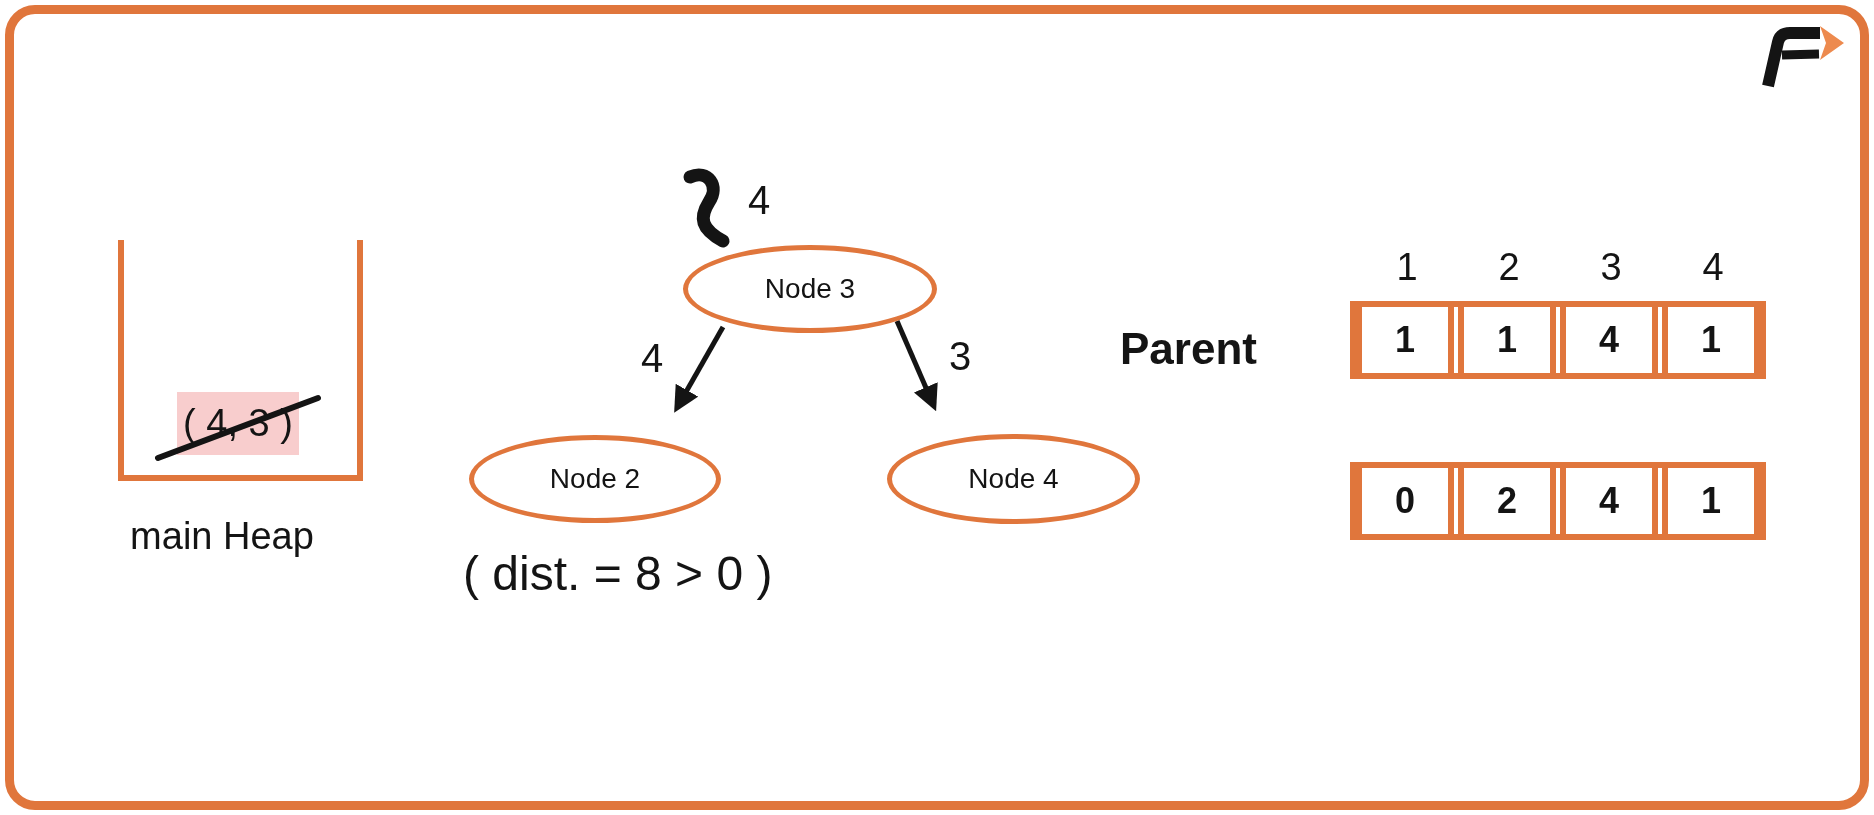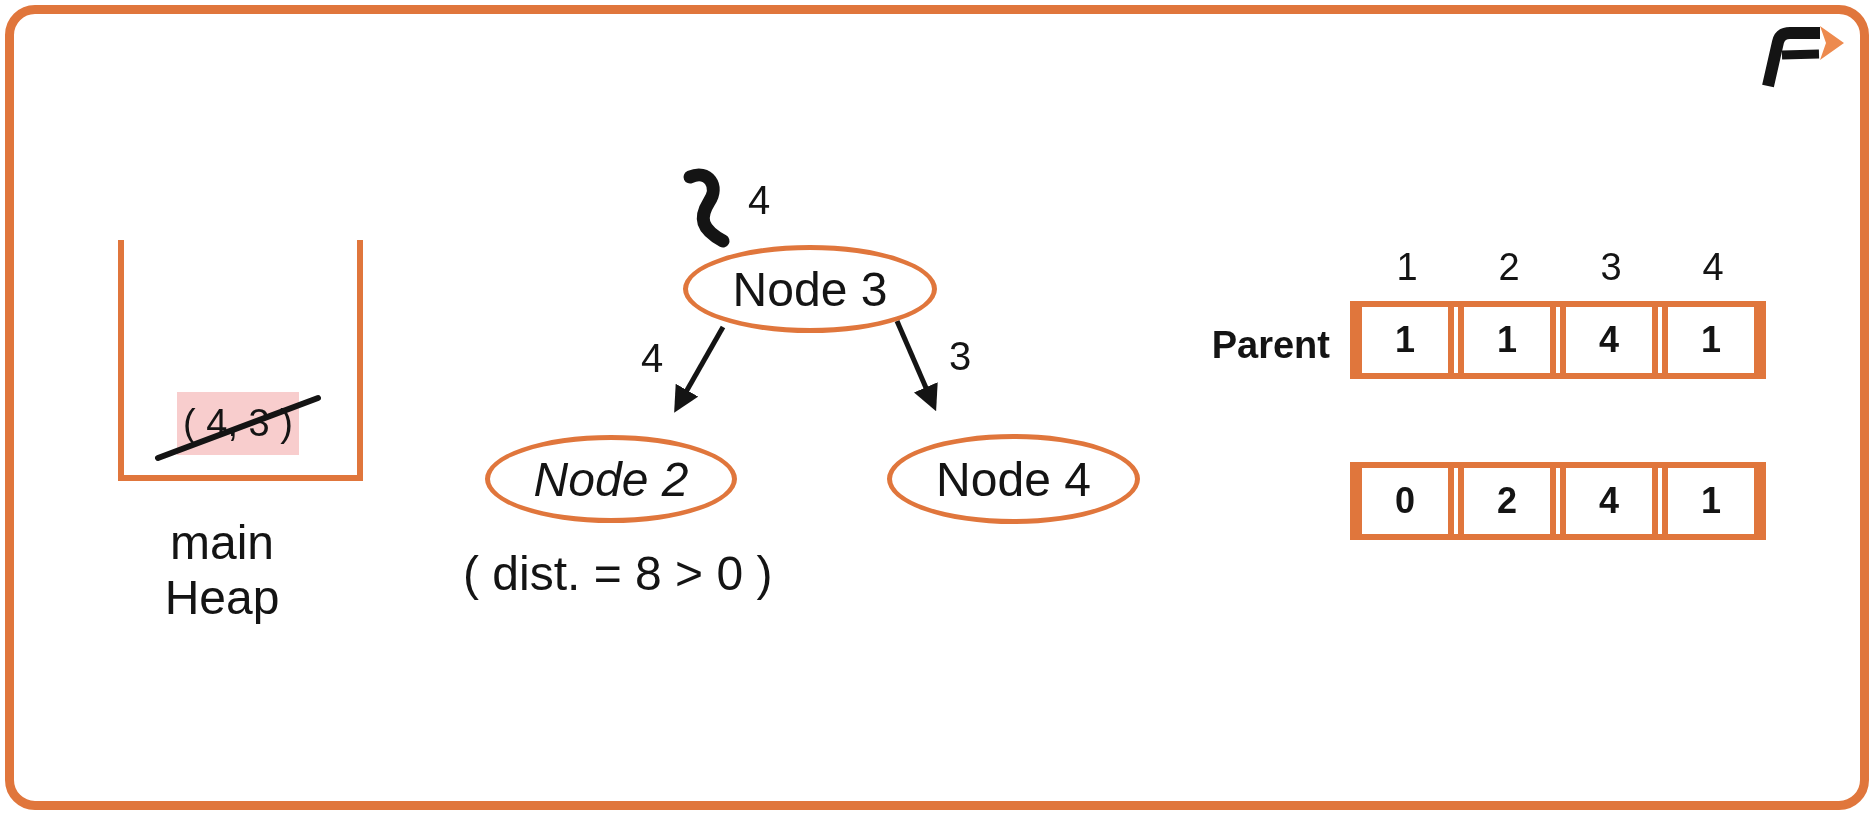--- a/index.html
+++ b/index.html
@@ -32,47 +32,47 @@
     box-sizing:border-box;
   }
   .heap-entry{
     left:177px;top:392px;width:122px;height:63px;
     background:var(--pink);
     display:flex;align-items:center;justify-content:center;
     font-size:38px;white-space:nowrap;
   }
   .heap-label{
     left:112px;top:515px;width:220px;
-    text-align:center;font-size:48px;
+    text-align:center;font-size:38px;
   }
   
   .node{
     border:5px solid var(--accent);
     border-radius:50%;
     box-sizing:border-box;
     display:flex;align-items:center;justify-content:center;
-    font-size:48px;
+    font-size:28px;
     background:#fff;
   }
   .node3{left:683px;top:245px;width:254px;height:88px;}
-  .node2{left:485px;top:435px;width:252px;height:88px;font-style:italic;}
+  .node2{left:469px;top:435px;width:252px;height:88px;}
   .node4{left:887px;top:434px;width:253px;height:90px;}
   .edge-label{font-size:40px;width:44px;text-align:center;}
   .w-in{left:737px;top:178px;}
   .w-left{left:630px;top:336px;}
   .w-right{left:938px;top:334px;}
   .note{font-size:48px;width:270px;text-align:center;white-space:nowrap;}
   .note2{left:463px;top:546px;}
   .note4{left:874px;top:546px;}
   
   .overlay{position:absolute;left:0;top:0;width:1874px;height:815px;pointer-events:none;}
   
   .idx-row{left:1356px;top:246px;display:flex;}
   .idx{width:102px;text-align:center;font-size:38px;}
-  .row-label{font-weight:bold;font-size:38px;text-align:right;}
+  .row-label{font-weight:bold;font-size:44px;}
   .parent-label{left:1120px;top:324px;width:210px;}
   .dist-label{left:1120px;top:485px;width:183px;}
   .cells{
     display:flex;
     border:6px solid var(--accent);
     box-sizing:border-box;
     height:78px;
     background:#fff;
   }
   .cells-parent{left:1350px;top:301px;}

